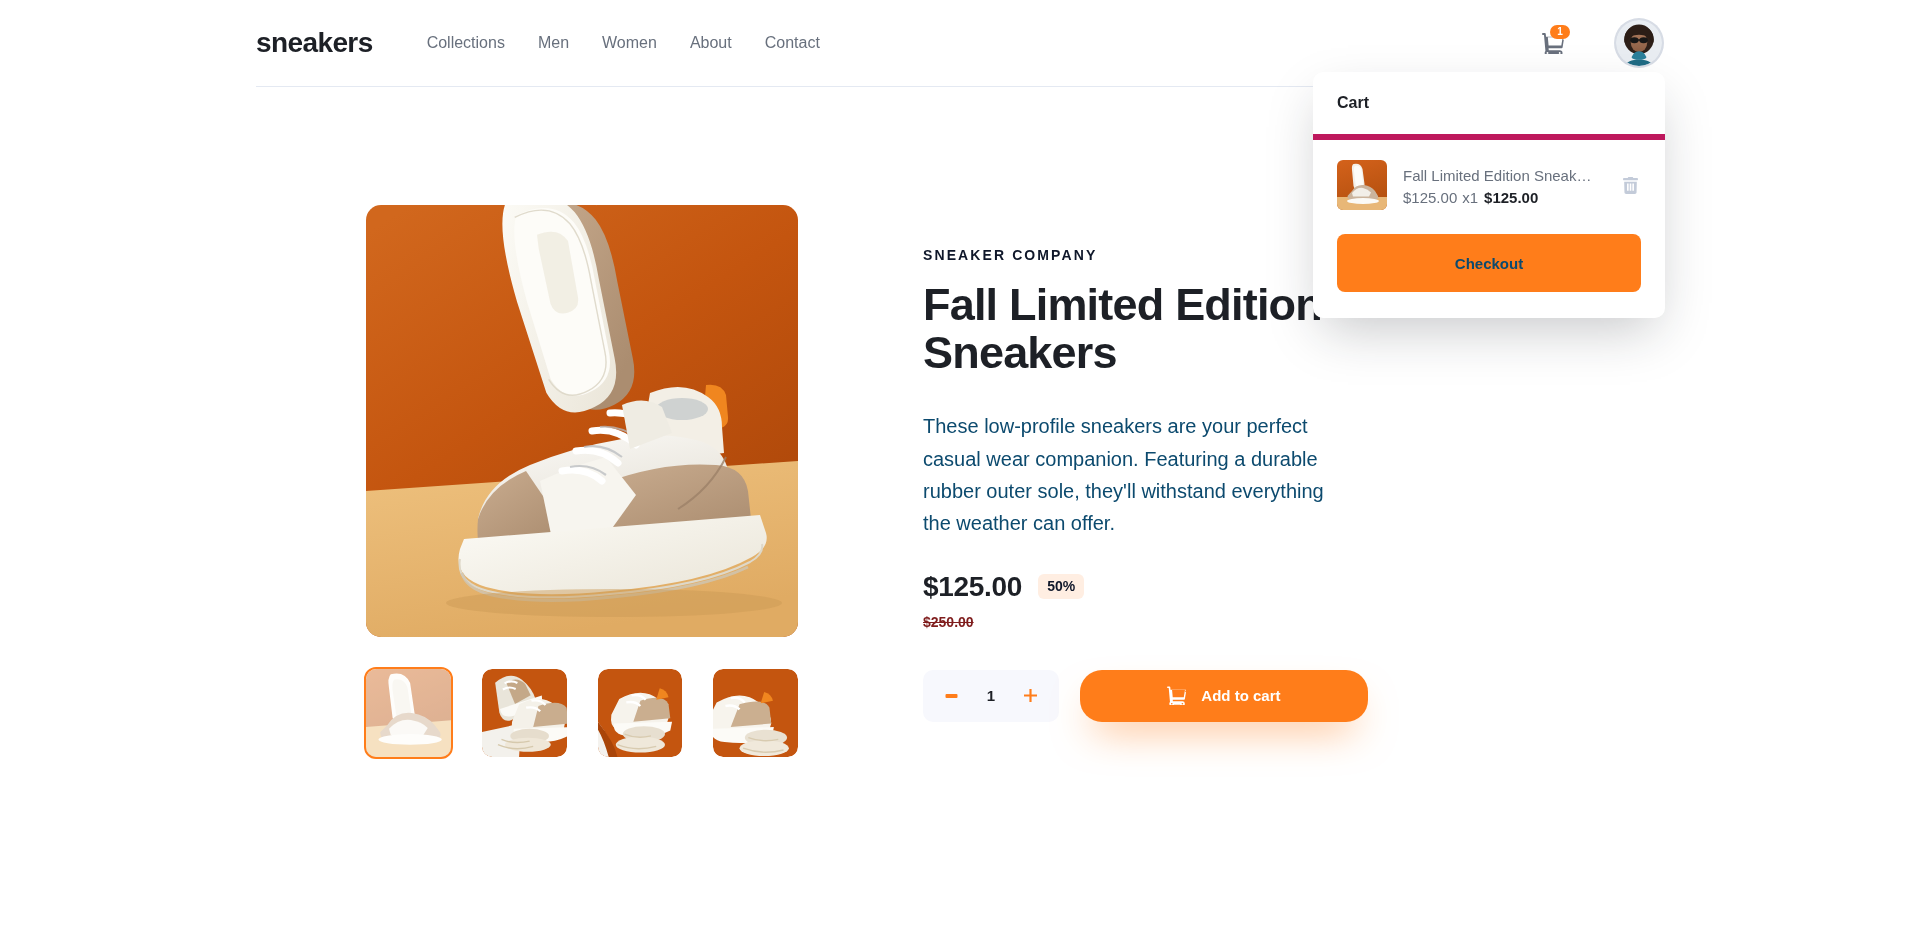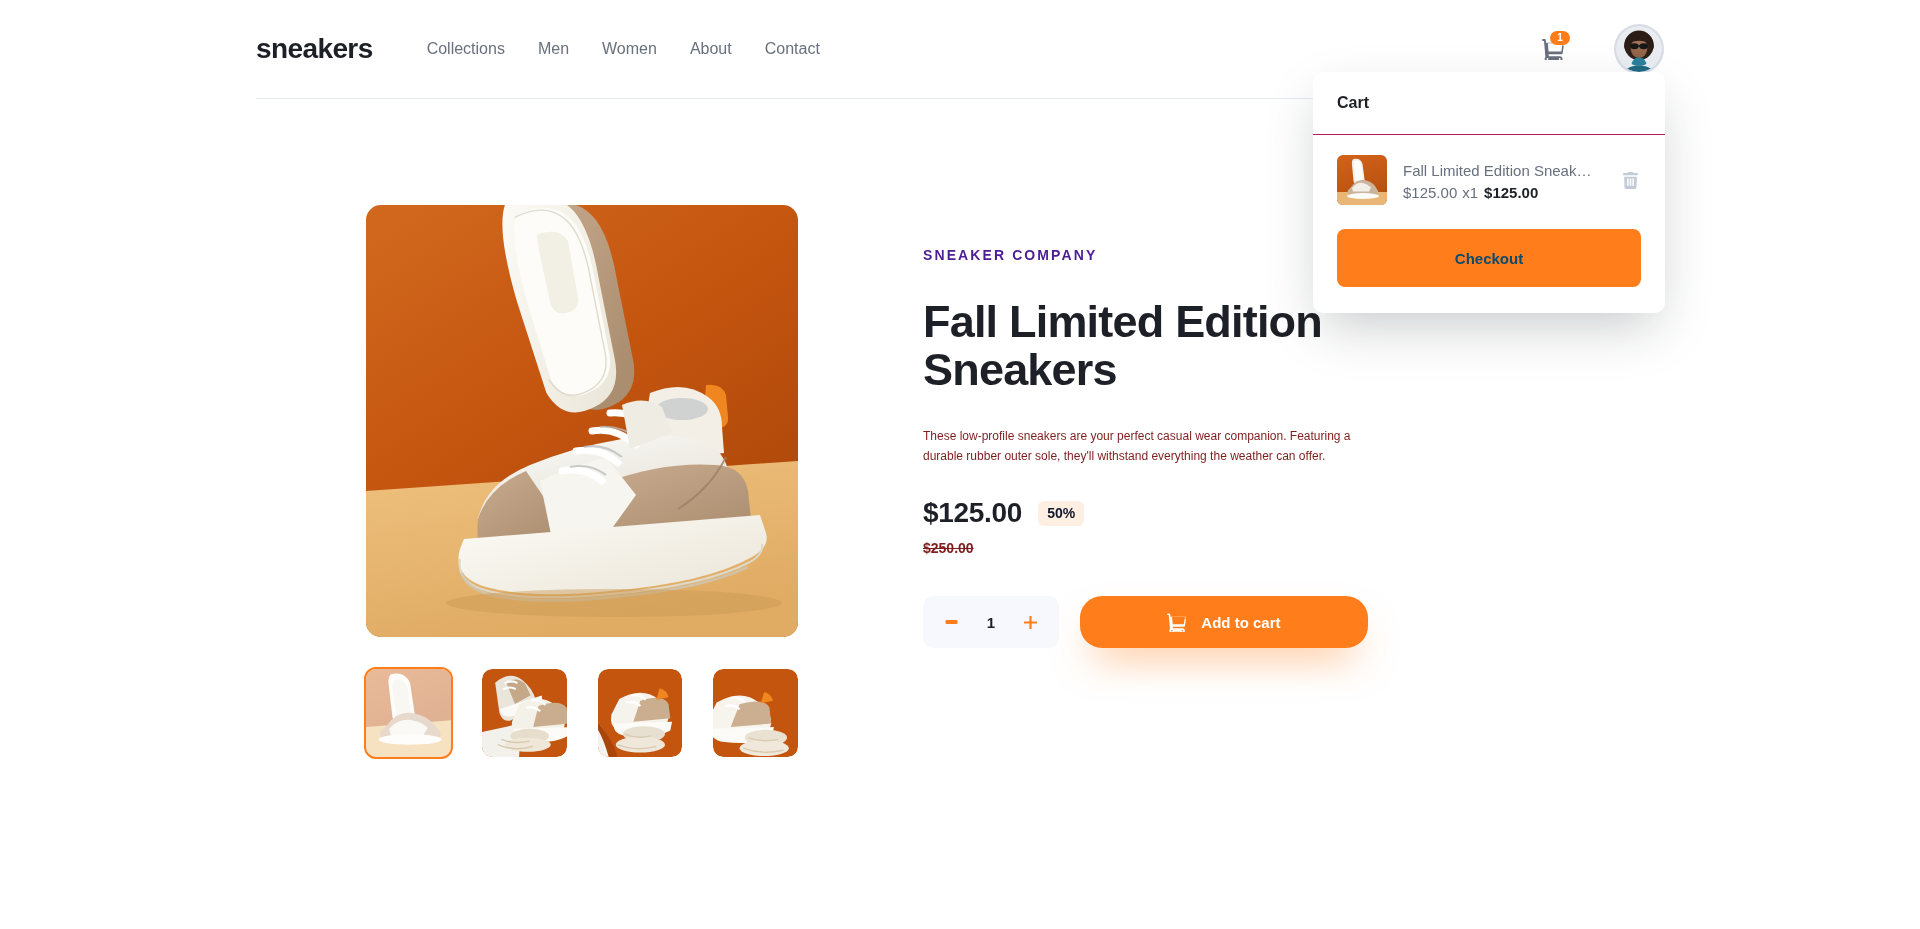--- a/index.html
+++ b/index.html
@@ -17,21 +17,21 @@
     color: #1d2026;
     position: relative;
   }
 
   
   .header {
     position: absolute;
     top: 0;
     left: 256px;
     right: 256px;
-    height: 99px;
+    height: 87px;
     display: flex;
     align-items: center;
     border-bottom: 1px solid #e4e9f2;
   }
 
   .logo {
     font-size: 28px;
     font-weight: 700;
     letter-spacing: -0.6px;
     color: #1d2026;
@@ -107,21 +107,21 @@
     width: 352px;
     background: #ffffff;
     border-radius: 10px;
     box-shadow: 0 20px 50px -10px rgba(29,32,38,0.25);
     z-index: 40;
     overflow: hidden;
   }
 
   .cart-panel-header {
     padding: 22px 24px 22px;
-    border-bottom: 1px solid #be185d;
+    border-bottom: 6px solid #be185d;
   }
 
   .cart-panel-title {
     font-size: 16px;
     font-weight: 700;
     color: #1d2026;
   }
 
   .cart-panel-body {
     padding: 20px 24px 26px;
@@ -250,38 +250,38 @@
   .details {
     flex: 1;
     max-width: 445px;
     padding-top: 42px;
   }
 
   .brand {
     font-size: 14px;
     font-weight: 700;
     letter-spacing: 2.1px;
-    color: #4c1d95;
+    color: #0f172a;
     text-transform: uppercase;
-    margin-bottom: 35px;
+    margin-bottom: 18px;
   }
 
   .product-title {
     font-size: 45px;
     line-height: 1.07;
     font-weight: 700;
     letter-spacing: -0.8px;
     color: #1d2026;
     margin-bottom: 33px;
   }
 
   .product-description {
-    font-size: 12px;
+    font-size: 20px;
     line-height: 1.62;
-    color: #7f1d1d;
+    color: #0c4a6e;
     margin-bottom: 31px;
     max-width: 432px;
   }
 
   .price-row {
     display: flex;
     align-items: center;
     gap: 16px;
   }
 

